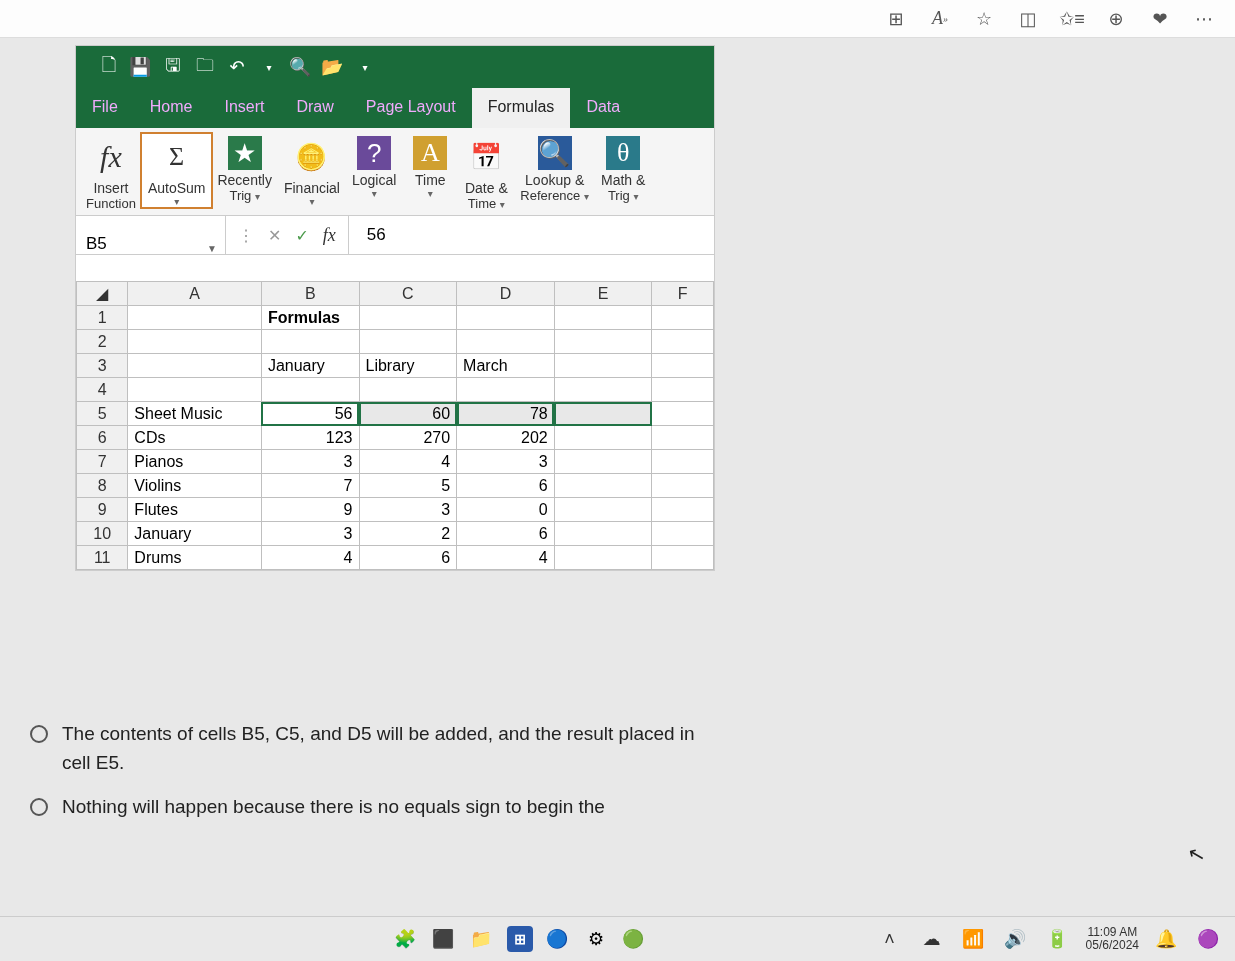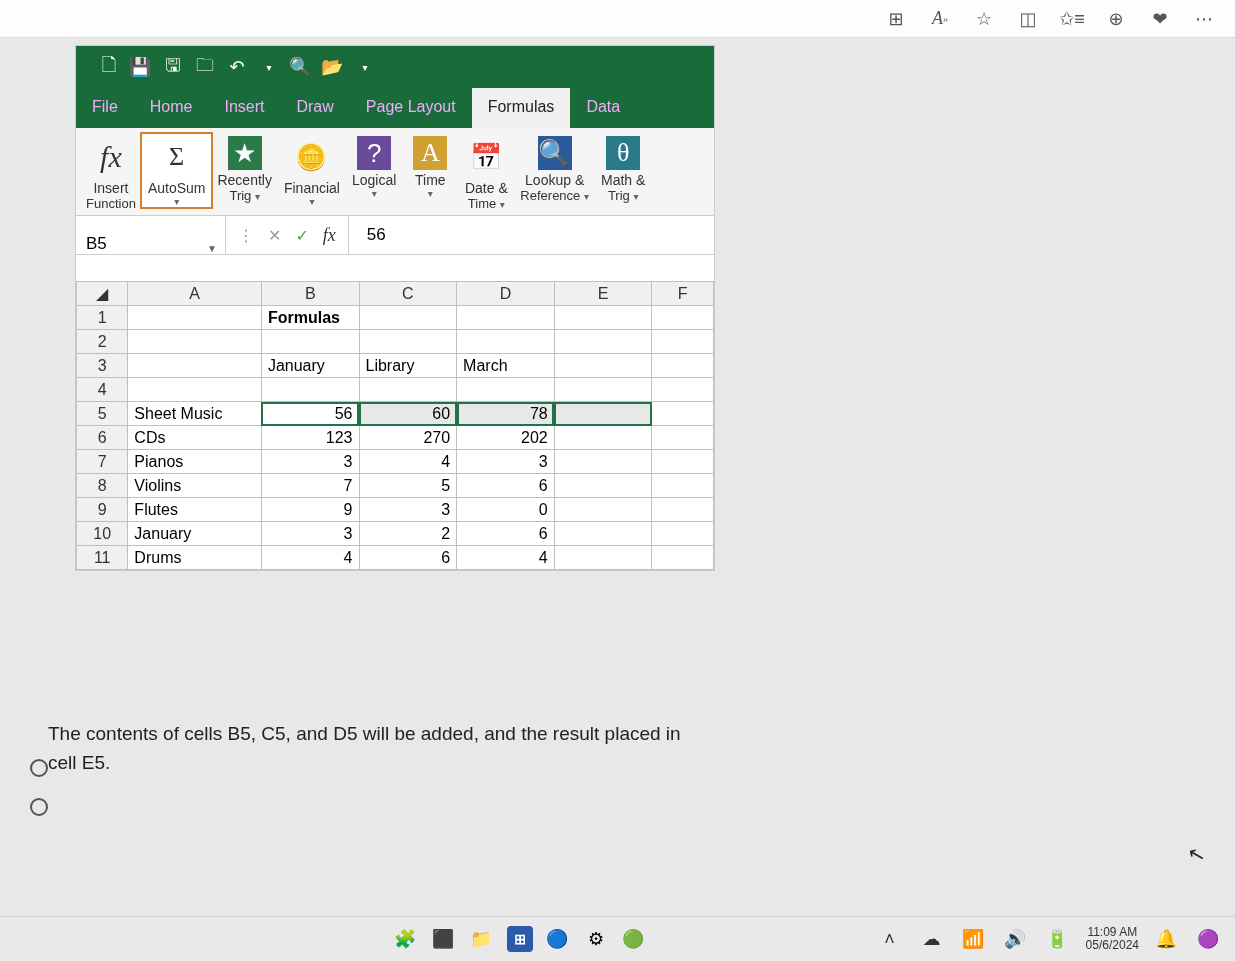--- a/index.html
+++ b/index.html
@@ -157,22 +157,22 @@
     position:absolute;
     top: 720px;
     left: 30px;
     width: 680px;
     font-size: 19px;
     color:#222;
     line-height:1.5;
   }
   .questions .opt {
     display:flex;
+    gap:14px;
     margin-bottom:16px;
-    align-items:flex-end;
   }
   .questions .radio {
     width:18px;height:18px;border:2px solid #555;border-radius:50%;
     flex-shrink:0; margin-top:5px; cursor:pointer;
   }
   .taskbar {
     position:absolute;
     bottom:0; left:0; right:0;
     height:45px;
     background:#e9e9e9;
@@ -417,20 +417,21 @@
     </table>
 </div>
 
 <div class="questions">
   <div class="opt">
     <div class="radio"></div>
     <div>The contents of cells B5, C5, and D5 will be added, and the result placed in cell E5.</div>
   </div>
   <div class="opt">
     <div class="radio"></div>
+    <div>Nothing will happen because there is no equals sign to begin the</div>
   </div>
 </div>
 
 <div class="cursor-arrow">↖</div>
 
 <div class="taskbar">
   <div class="tb-center">
     <div class="tb-icon">🧩</div>
     <div class="tb-icon">⬛</div>
     <div class="tb-icon">📁</div>

